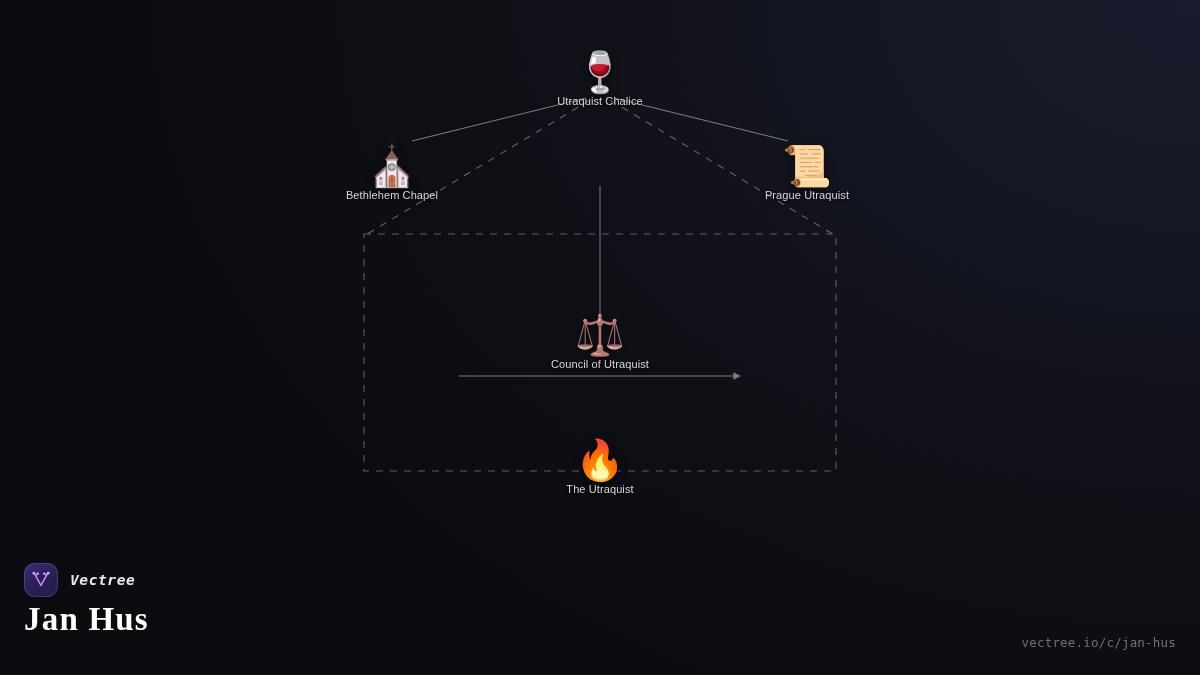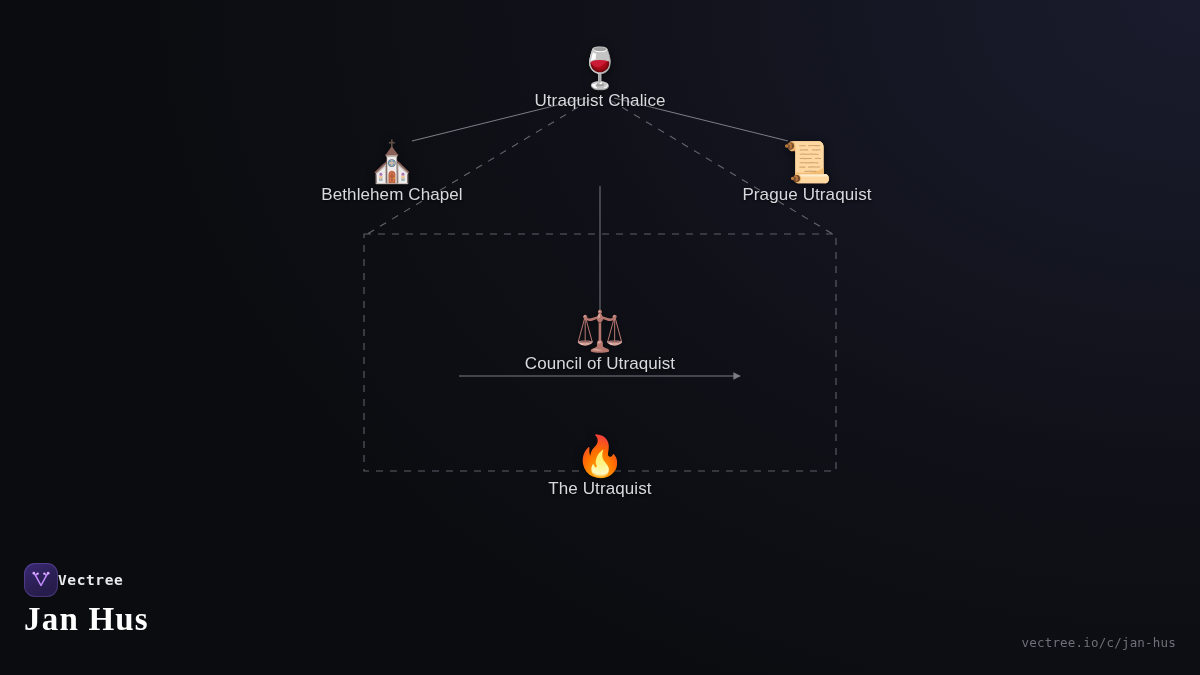--- a/index.html
+++ b/index.html
@@ -23,30 +23,30 @@
     display:flex; flex-direction:column; align-items:center;
     width:220px;
   }
   .node .glyph {
     font-size:40px; line-height:44px;
     height:46px; display:flex; align-items:center; justify-content:center;
     text-shadow:0 2px 8px rgba(0,0,0,.55);
   }
   .node .glyph.scale-tint { filter:hue-rotate(170deg) saturate(0.9) brightness(1.05); }
   .node .label {
-    font-size:17px;
+    font-size:11px;
     color:#d7d9de;
     white-space:nowrap;
     letter-spacing:.1px;
     text-shadow:0 1px 3px rgba(0,0,0,.8);
   }
 
   
   #footer { position:absolute; left:0; right:0; bottom:0; height:120px; }
-  #brand { position:absolute; left:24px; top:8px; display:flex; align-items:center; gap:0; }
+  #brand { position:absolute; left:24px; top:8px; display:flex; align-items:center; gap:12px;font-style:italic; }
   #brand-badge {
     width:34px; height:34px; border-radius:11px;
     background:linear-gradient(150deg,#3b2a78 0%,#2a1f52 55%,#241b46 100%);
     box-shadow:inset 0 0 0 1px rgba(168,128,255,.25);
     display:flex; align-items:center; justify-content:center;
   }
   #brand-name {
     font-family:"DejaVu Sans Mono","Liberation Mono",monospace;
     font-size:14.5px; font-weight:700; color:#e9eaee; letter-spacing:.6px;
   }

